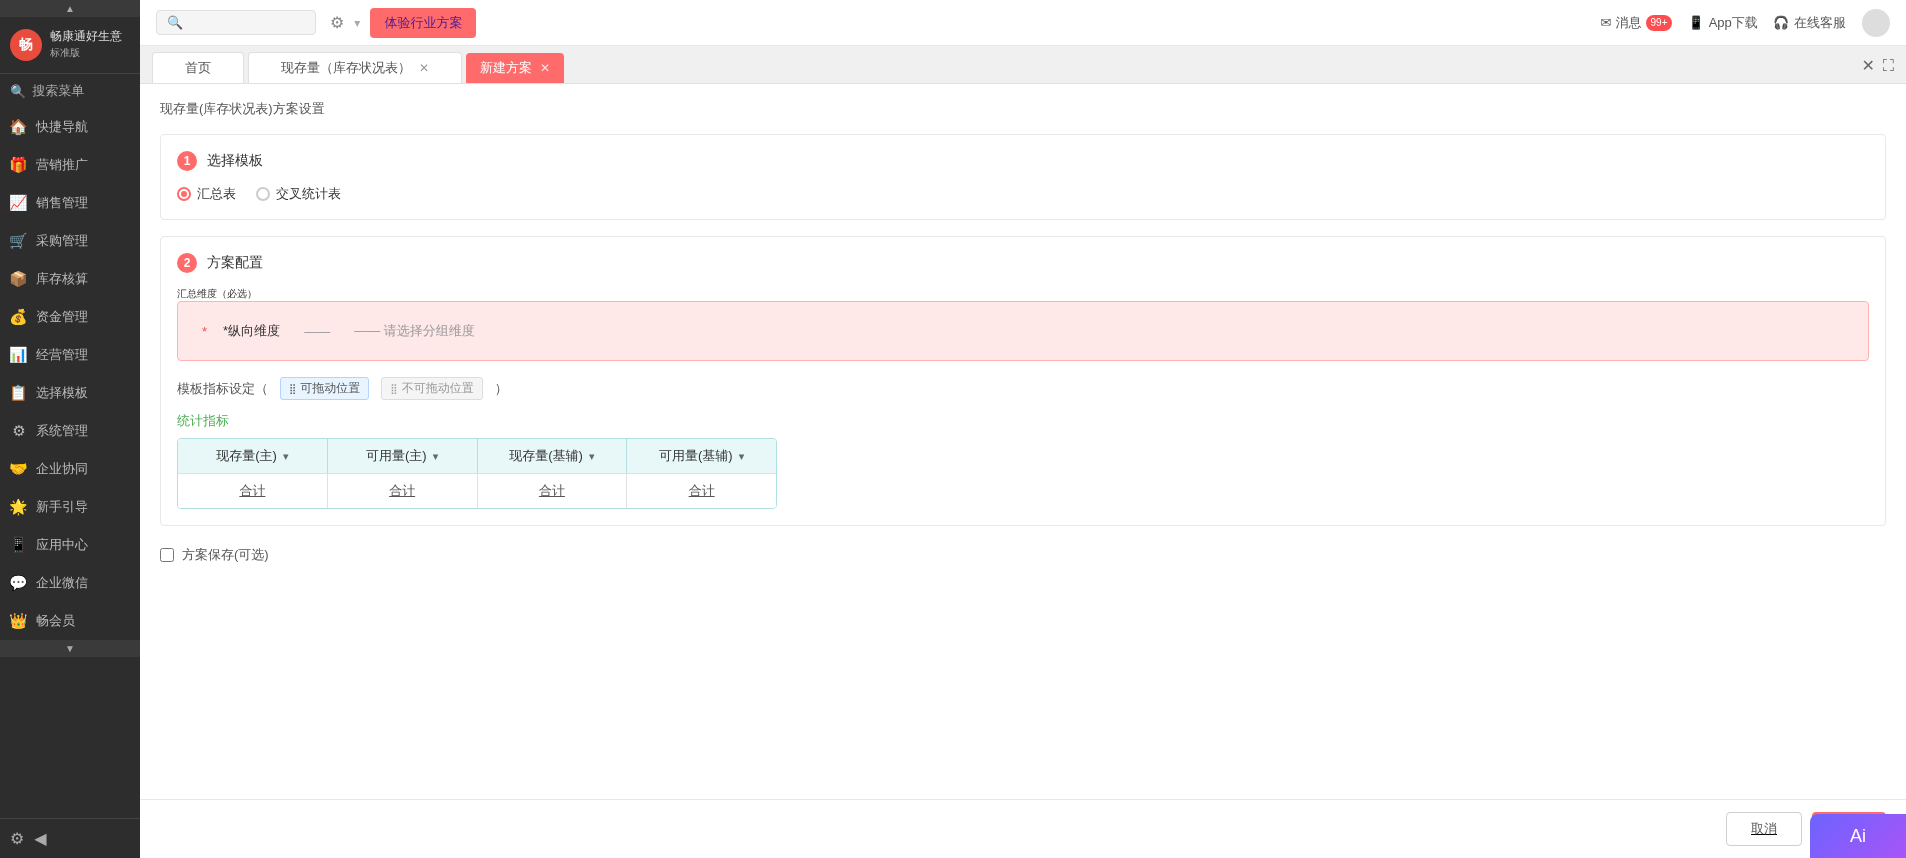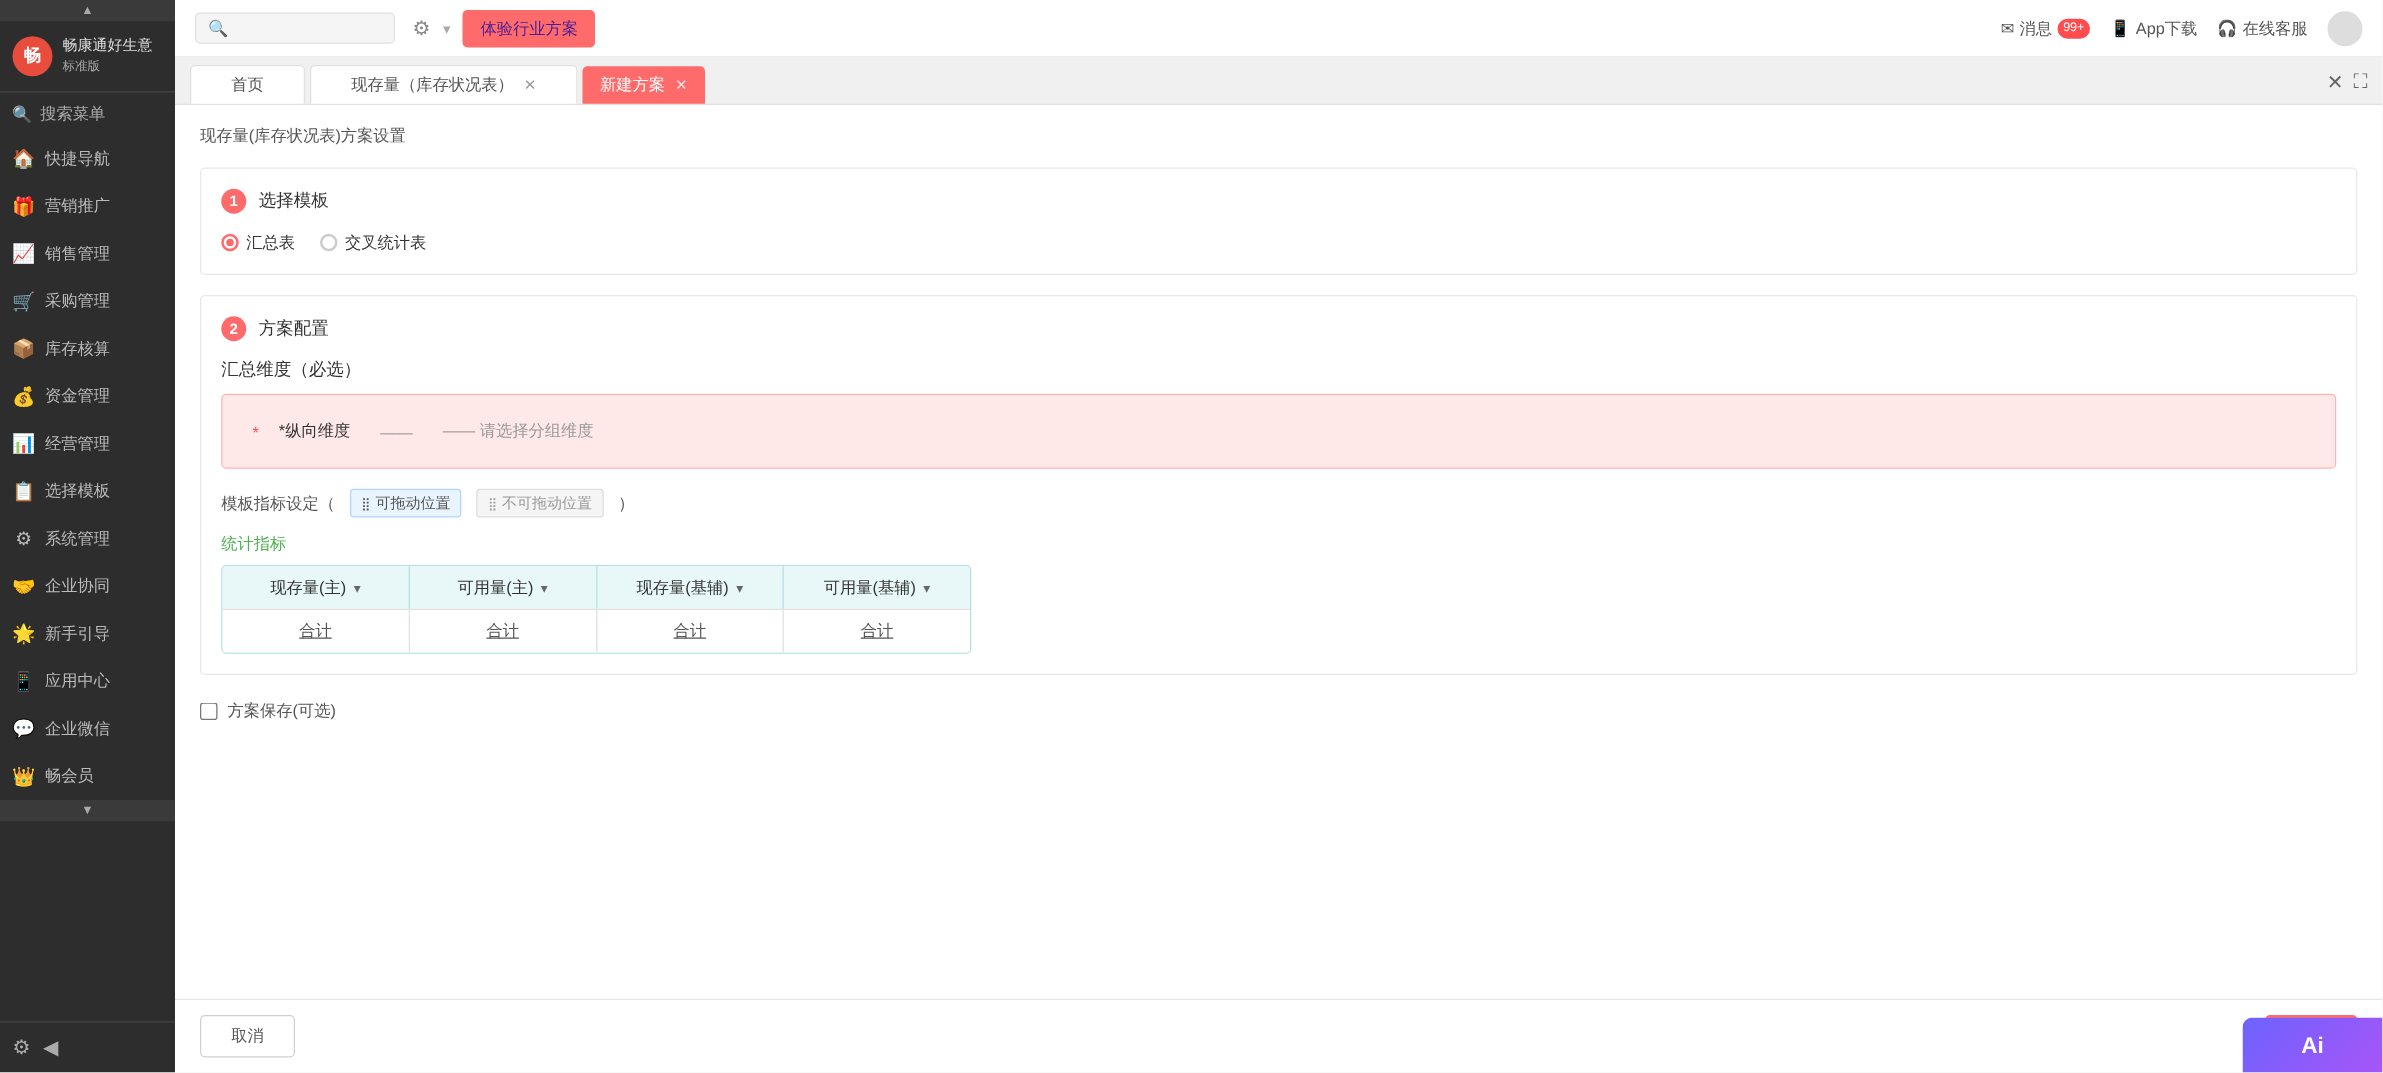--- a/index.html
+++ b/index.html
@@ -155,21 +155,21 @@
     .radio-item { display: flex; align-items: center; gap: 6px; cursor: pointer; color: #333; font-size: 13px; }
     .radio-dot {
       width: 14px; height: 14px; border-radius: 50%; border: 2px solid #ff6b6b;
       display: flex; align-items: center; justify-content: center;
     }
     .radio-dot.checked::after {
       content: ''; width: 6px; height: 6px; border-radius: 50%; background: #ff6b6b;
     }
     .radio-dot.unchecked { border-color: #ccc; }
 
-    .subsection-label { font-size: 14px; color: #333; margin-bottom: 10px; }
+    .subsection-label { font-size: 10px; color: #333; }
 
     
     .required-area {
       background: #ffe8e8; border: 1px solid #ffb3b3; border-radius: 4px;
       padding: 20px 24px; display: flex; align-items: center; gap: 16px;
       margin-bottom: 16px;
     }
     .required-star { color: #ff4d4f; font-size: 13px; }
     .required-label { color: #333; font-size: 13px; }
     .required-dash { color: #999; margin: 0 8px; }
@@ -208,38 +208,38 @@
     
     .tips-section { margin-top: 16px; font-size: 12px; color: #bbb; }
     .tips-section p { margin-bottom: 4px; }
 
     
     .save-row { display: flex; align-items: center; gap: 8px; font-size: 13px; color: #555; margin-top: 20px; }
     .save-checkbox { width: 14px; height: 14px; border: 1px solid #ccc; cursor: pointer; }
 
     
     .footer-actions {
-      display: flex; justify-content: space-between; gap: 0;
-      padding: 12px 20px; background: #fff; border-top: 1px solid #e8e8e8;
+      display: flex; justify-content: flex-end; gap: 10px;
+      padding: 12px 20px; background: #fff; border-top: 1px solid #e8e8e8; text-decoration: underline;
     }
     .btn-cancel {
       background: #fff; border: 1px solid #d0d0d0; color: #555;
       padding: 7px 24px; border-radius: 4px; font-size: 13px; cursor: pointer; font-family: inherit;
     }
     .btn-query {
       background: #ff6b6b; border: none; color: white;
       padding: 7px 24px; border-radius: 4px; font-size: 13px; cursor: pointer; font-family: inherit;
     }
 
     
     .ai-float-btn {
       position: fixed; right: 0; bottom: 0;
-      width: 112px; height: 44px;
+      width: 96px; height: 44px;
       background: linear-gradient(135deg, #6c63ff, #a855f7);
-      color: white; font-size: 18px; font-weight: bold;
+      color: white; font-size: 18px; font-weight: normal;
       display: flex; align-items: center; justify-content: center;
       border-radius: 8px 0 0 0; cursor: pointer; margin-left: 19px;
     }
   </style>
 </head>
 <body>
 
 <div class="sidebar">
   <div class="sidebar-scroll-up">▲</div>
 

